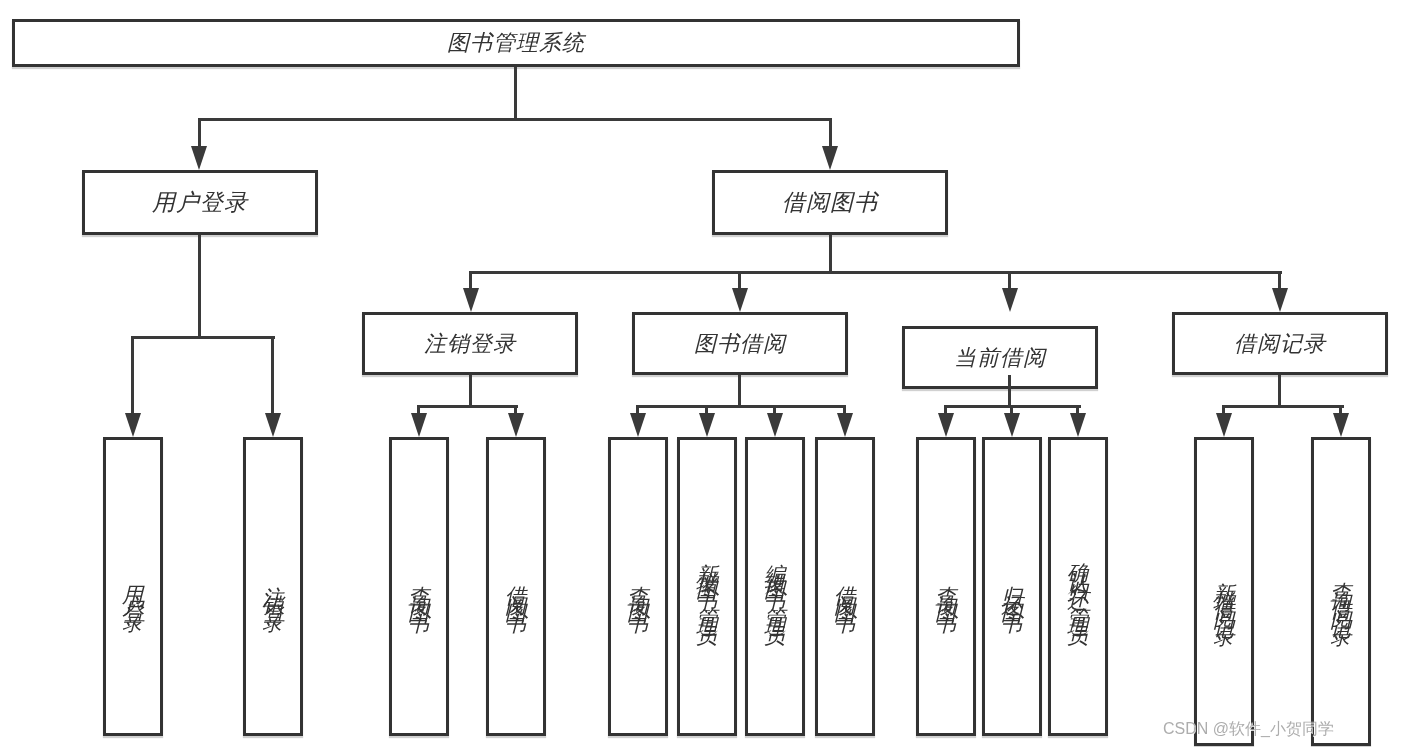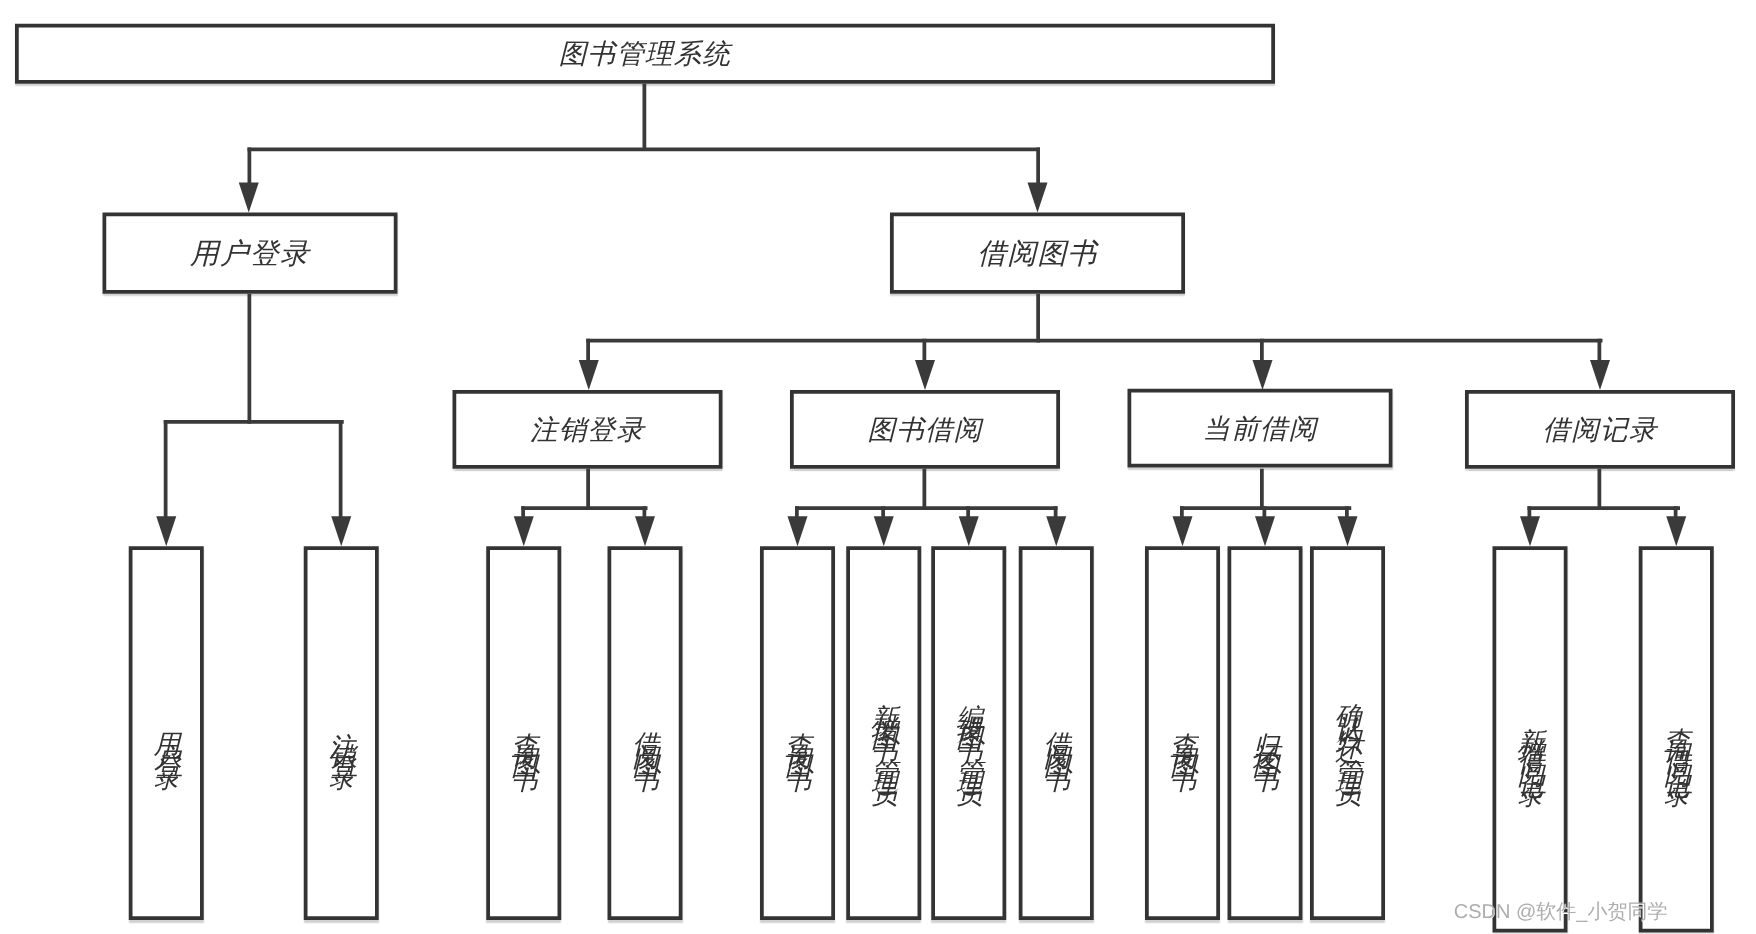--- a/index.html
+++ b/index.html
@@ -56,21 +56,21 @@
   <div class="node lvl2" style="left:712px;top:170px;width:236px;height:65px">
     <span>借阅图书</span>
   </div>
 
   <div class="node lvl3" style="left:362px;top:312px;width:216px;height:63px">
     <span>注销登录</span>
   </div>
   <div class="node lvl3" style="left:632px;top:312px;width:216px;height:63px">
     <span>图书借阅</span>
   </div>
-  <div class="node lvl3" style="left:902px;top:311px;width:212px;height:63px">
+  <div class="node lvl3" style="left:902px;top:326px;width:196px;height:63px">
     <span>当前借阅</span>
   </div>
   <div class="node lvl3" style="left:1172px;top:312px;width:216px;height:63px">
     <span>借阅记录</span>
   </div>
 
   <div class="node leaf" style="left:103px;top:437px;width:60px;height:299px">
     <span>用户登录</span>
   </div>
   <div class="node leaf" style="left:243px;top:437px;width:60px;height:299px">

